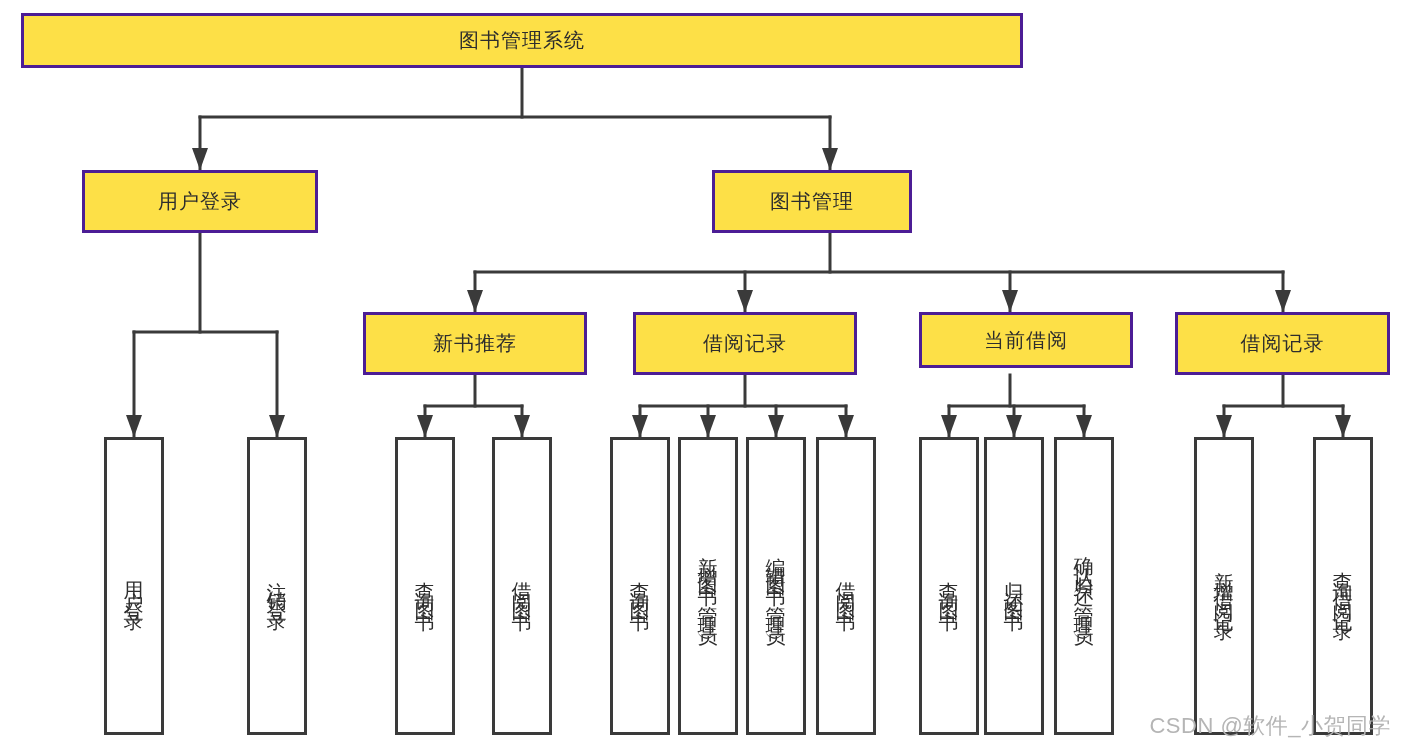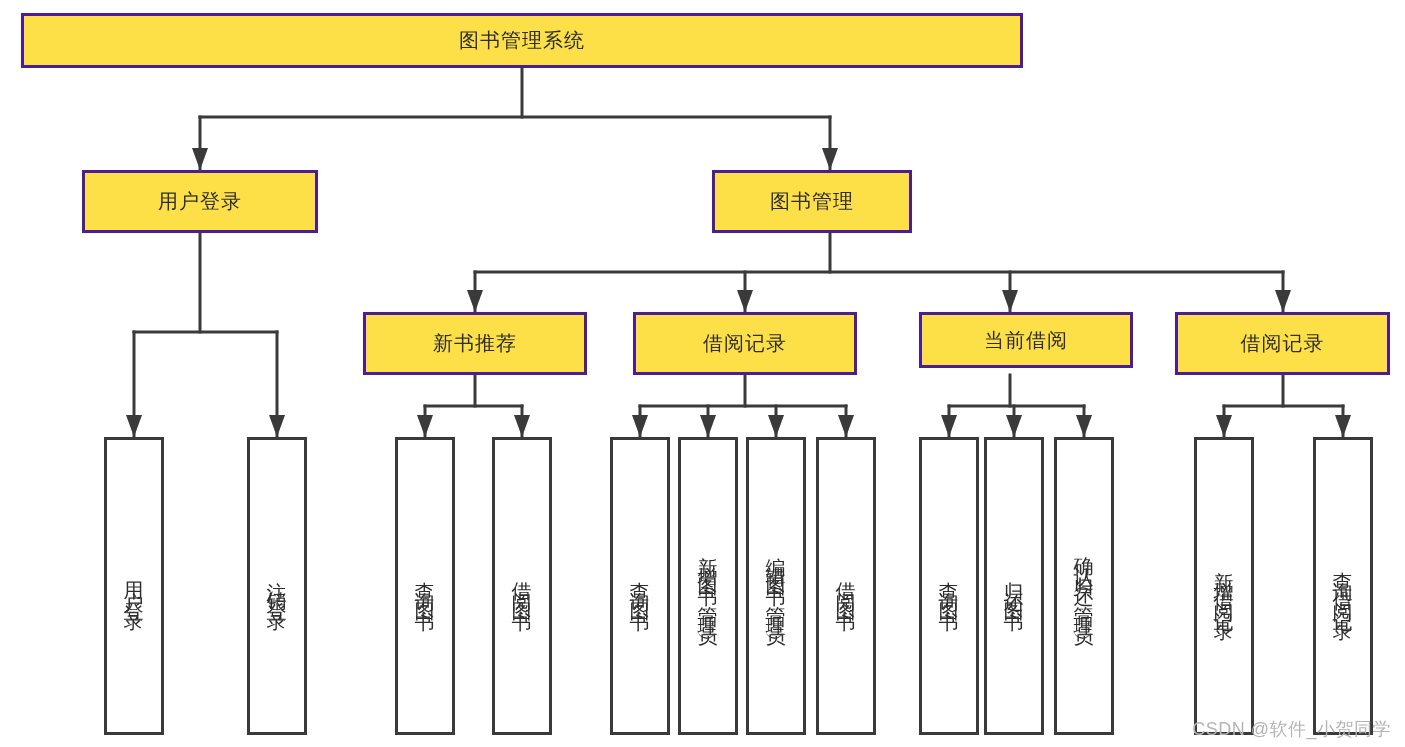--- a/index.html
+++ b/index.html
@@ -80,21 +80,21 @@
   .l-9  { left: 919px;  }
   .l-10 { left: 984px;  }
   .l-11 { left: 1054px; }
   .l-12 { left: 1194px; }
   .l-13 { left: 1313px; }
   .watermark {
     position: absolute;
     right: 14px;
     bottom: 6px;
     color: #b5b5b5;
-    font-size: 18px;
+    font-size: 22px;
     letter-spacing: 0.5px;
     z-index: 5;
     white-space: nowrap;
   }
 </style>
 </head>
 <body>
 
 <div class="stage">
 

